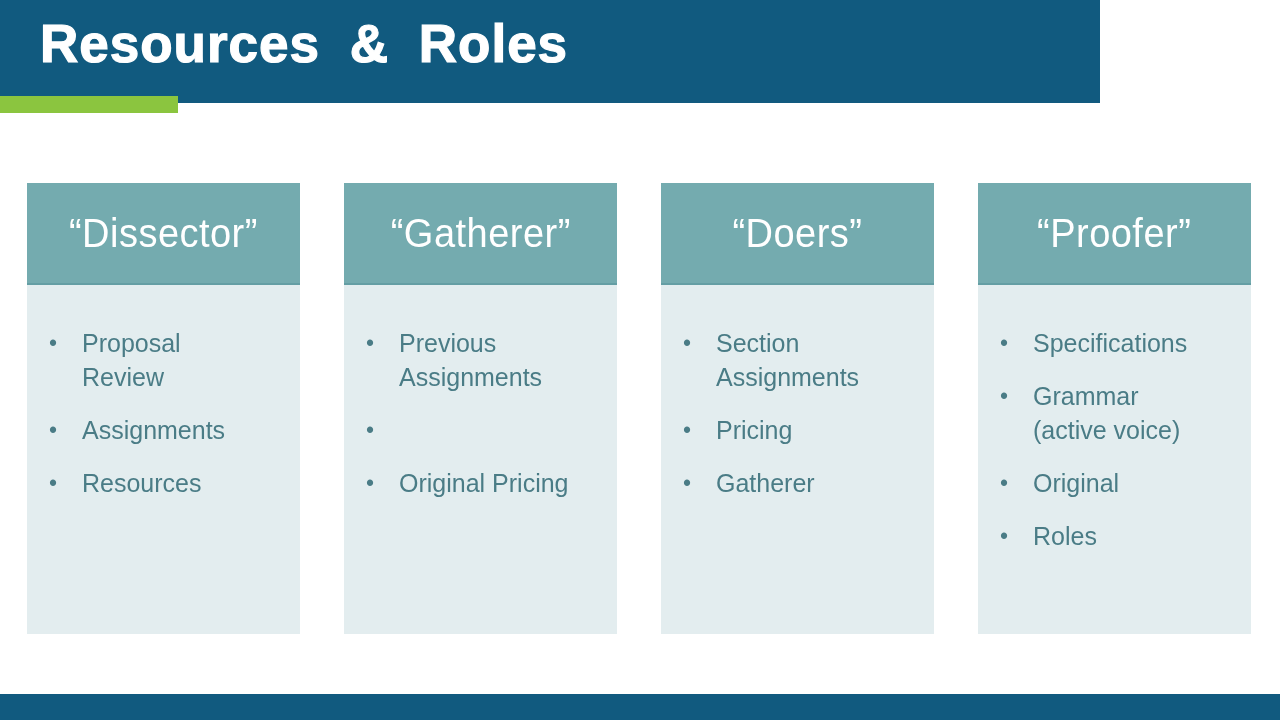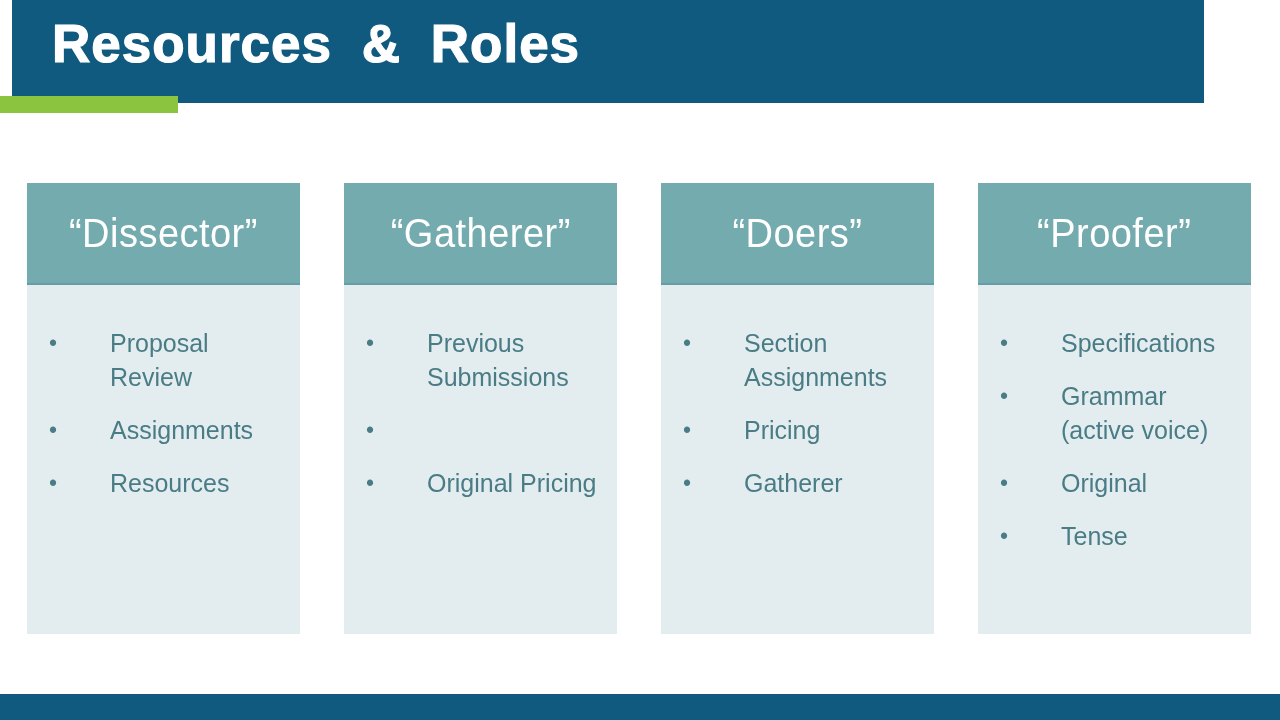--- a/index.html
+++ b/index.html
@@ -6,21 +6,21 @@
   .slide{
     position:relative;
     width:1280px;height:720px;
     background:#ffffff;
     overflow:hidden;
     font-family:"Liberation Sans", sans-serif;
     margin:0 auto;
   }
   
   .topbar{
-    position:absolute;left:12px;top:0;width:1192px;height:103px;
+    position:absolute;left:0;top:0;width:1100px;height:103px;
     background:var(--blue);
   }
   .slide-title{
     position:absolute;left:40px;top:13px;margin:0;
     font-size:53px;font-weight:700;color:#ffffff;
     letter-spacing:1px;word-spacing:14px;
     -webkit-text-stroke:1.2px #ffffff;
     white-space:nowrap;
   }
   .accent-bar{
@@ -49,21 +49,21 @@
   .col-body li{
     display:flex;
     margin:0 0 19px 0;
     color:var(--ink);
     font-size:25px;line-height:34px;
   }
   .dot{
     flex:none;width:33px;
     font-size:23px;line-height:34px;
   }
-  .txt{white-space:pre-line;margin-left:28px;}
+  .txt{white-space:pre-line;}
   
   .bottombar{
     position:absolute;left:0;bottom:0;width:1280px;height:26px;
     background:var(--blue);
   }
 </style>
 </head>
 <body>
 
 <div class="slide" style="--blue: #115A7F; --green: #8BC53F; --teal: #74ABAF; --teal-edge: #649EA4; --panel: #E3EDEF; --ink: #4A7C86; --title-text: #FFFFFF;">
@@ -96,21 +96,21 @@
         </ul>
       </section>
       <section class="column">
         <div class="col-header">
           <span class="hdr-txt">“Gatherer”</span>
         </div>
         <ul class="col-body">
           <li>
             <span class="dot">•</span>
             <span class="txt">Previous
-Submissions</span>
+Assignments</span>
           </li>
           <li>
             <span class="dot">•</span>
           </li>
           <li>
             <span class="dot">•</span>
             <span class="txt">Original Pricing</span>
           </li>
         </ul>
       </section>
@@ -147,21 +147,21 @@
             <span class="dot">•</span>
             <span class="txt">Grammar
 (active voice)</span>
           </li>
           <li>
             <span class="dot">•</span>
             <span class="txt">Original</span>
           </li>
           <li>
             <span class="dot">•</span>
-            <span class="txt">Tense</span>
+            <span class="txt">Roles</span>
           </li>
         </ul>
       </section>
     </div>
 
   <div class="bottombar"></div>
 
 </div>
 
 </body></html>

